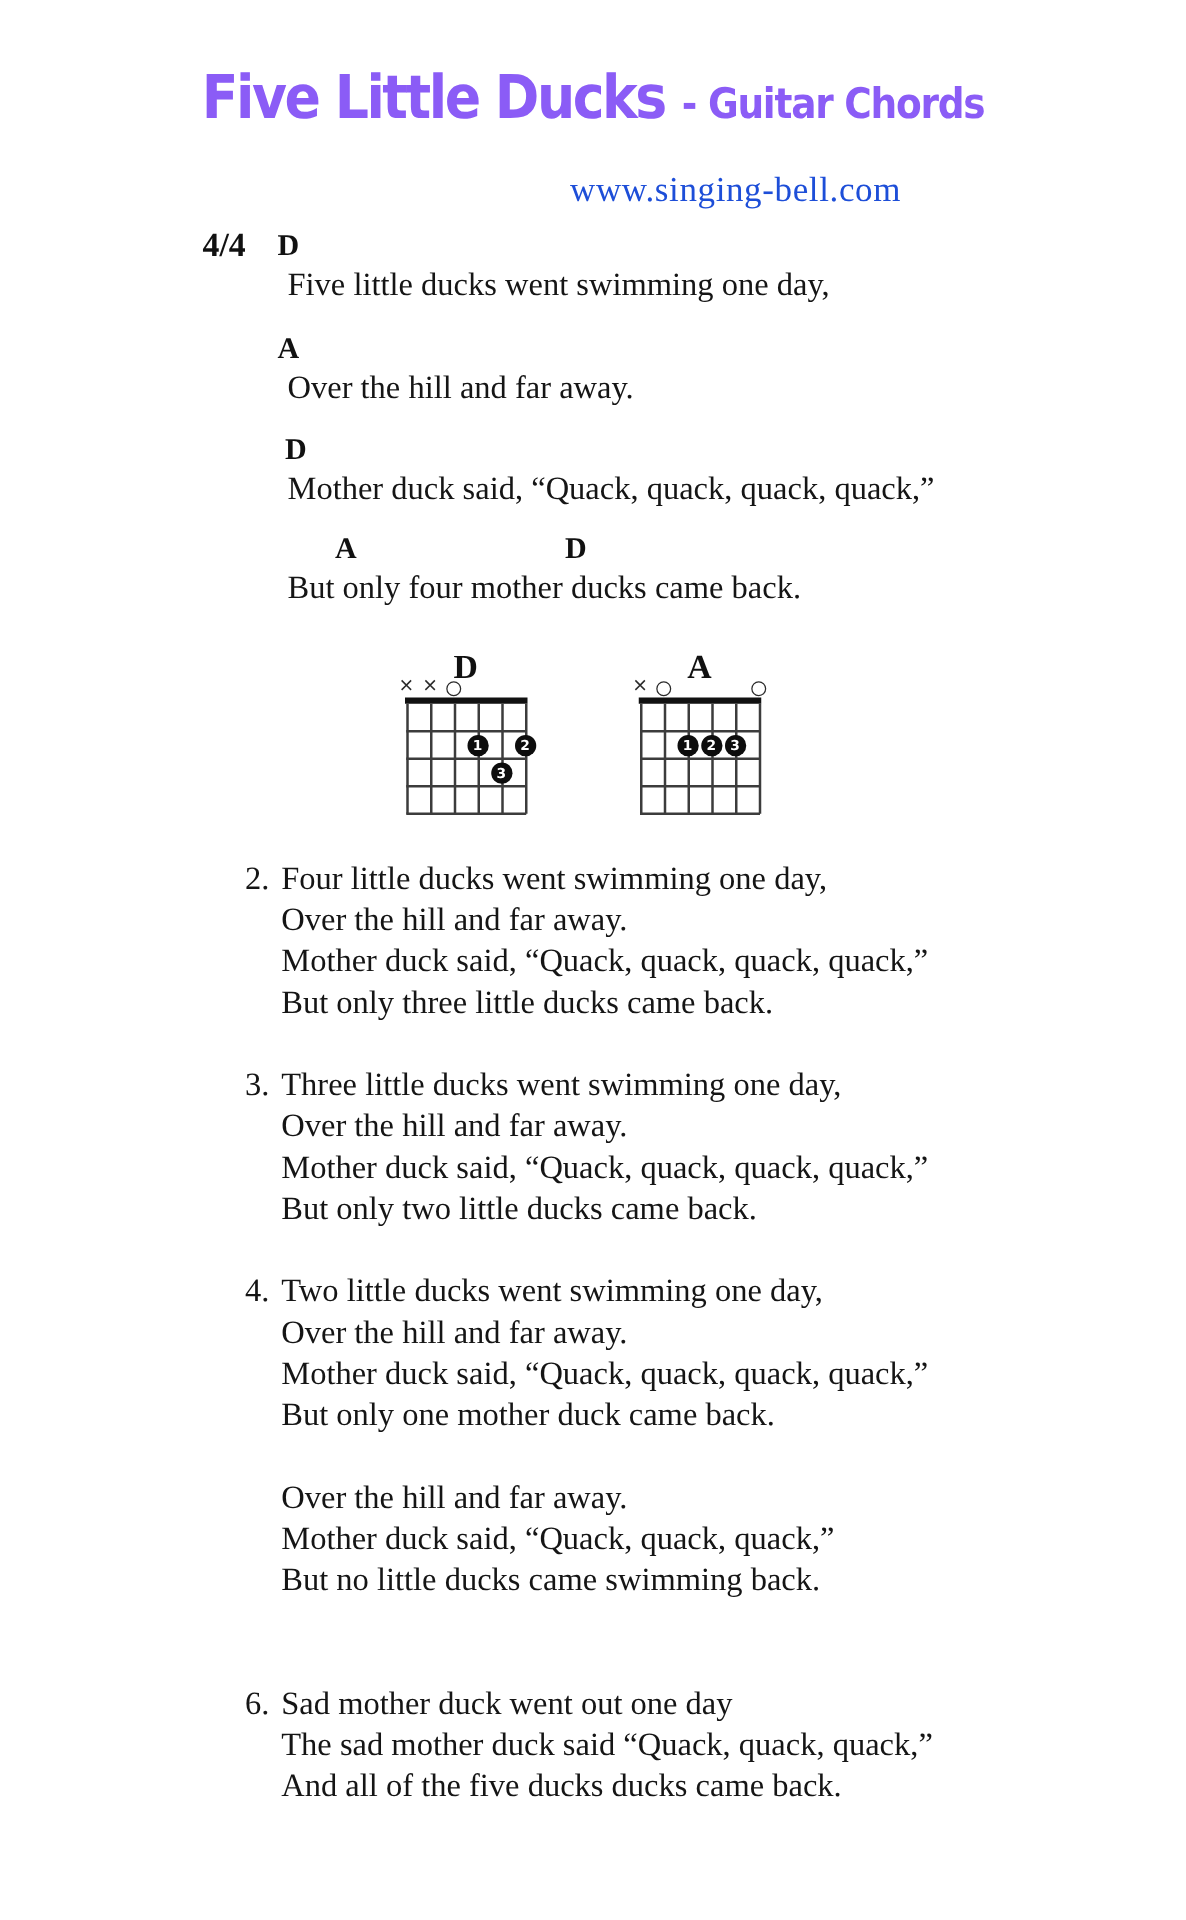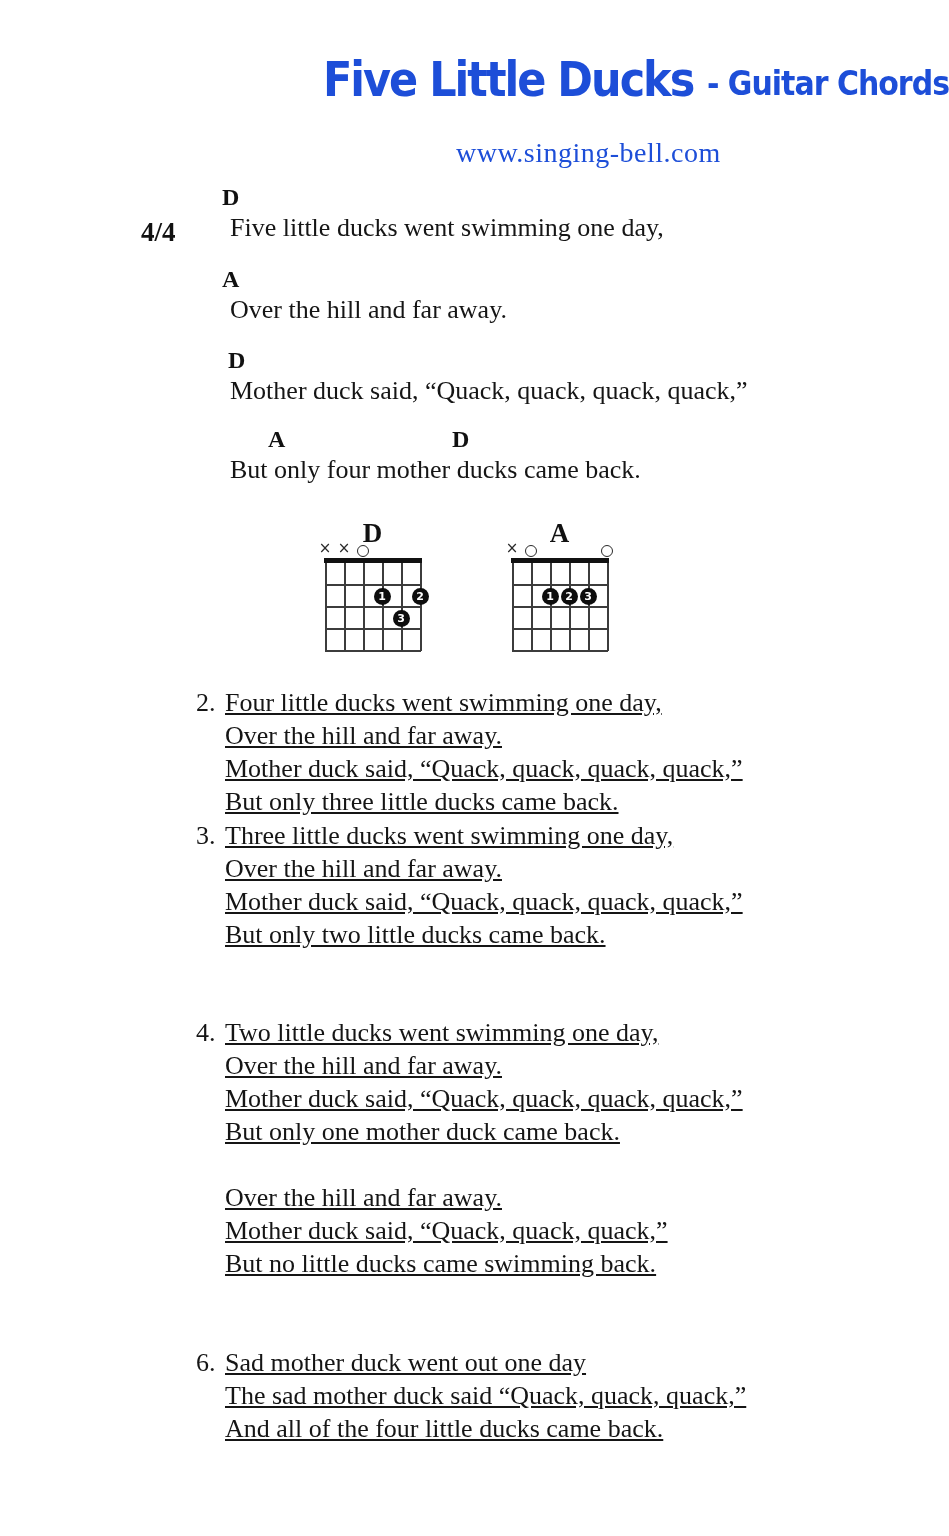--- a/index.html
+++ b/index.html
@@ -3,35 +3,35 @@
 <meta charset="utf-8">
 <style>
   html,body { margin:0; padding:0; background:#e8e8e8; }
   #page {
     position:relative; width:949px; height:1536px;
     background:#ffffff; overflow:hidden; margin:0 auto;
     font-family:"Liberation Serif", serif; color:#151515;
   }
   
   .title {
-    position:absolute; top:54px; left:0; width:100%; text-align:right;
-    white-space:nowrap; color:#1d4ed8;
+    position:absolute; top:54px; left:0; width:100%; text-align:center;
+    white-space:nowrap; color:#8b5cf6;
     font-family:"DejaVu Sans", sans-serif; font-weight:bold;
   }
   .title-main { font-size:43px; letter-spacing:-2px; display:inline-block; transform:scaleY(1.12); }
   .title-suffix { font-size:30px; letter-spacing:-1px; margin-left:8px; display:inline-block; transform:scaleY(1.12); }
   
   .website {
     position:absolute; top:137px; left:456px;
     font:28px "Liberation Serif", serif; color:#1d4ed8; letter-spacing:0.5px;
   }
   
   .timesig {
-    position:absolute; top:181px; left:141px;
-    font:bold 27px "Liberation Serif", serif; color:#111;margin-top:36px;
+    position:absolute; top:181px; left:162px;
+    font:bold 27px "Liberation Serif", serif; color:#111;
   }
   
   .v1pair { position:absolute; left:218px; white-space:nowrap; }
   .chordline { position:relative; height:29px; }
   .chordline span {
     position:absolute; top:0;
     font:bold 24px "Liberation Serif", serif; color:#111;
   }
   .lyric { font:26px "Liberation Serif", serif; color:#151515;margin-left:12px; }
   
@@ -45,21 +45,21 @@
   .cd-nut  { position:absolute; top:40px; left:-1px; width:98px; height:5px; background:#111; }
   .cd-vline{ position:absolute; top:45px; width:2px; height:88px; background:#3c3c3c; }
   .cd-hline{ position:absolute; left:0; width:96px; height:2px; background:#3c3c3c; }
   .cd-dot  { position:absolute; width:17px; height:17px; border-radius:50%; background:#0d0d0d;
              color:#fff; font:bold 11px "DejaVu Sans", sans-serif;
              text-align:center; line-height:17px; }
   
   .verse { position:absolute; left:196px; font:26px "Liberation Serif", serif;
            color:#151515; line-height:33px; white-space:nowrap; }
   .verse .vnum { display:inline-block; width:29px; }
-  .verse .vline { padding-left:29px;text-decoration:underline; }
+  .verse .vline { padding-left:29px; }
   .verse .vline.first { padding-left:0; }
 </style>
 </head>
 <body>
 
 <div id="page">
 
   <div class="title">
     <span class="title-main">Five Little Ducks</span>
     <span class="title-suffix">- Guitar Chords</span>
@@ -139,21 +139,21 @@
       <div class="cd-dot" style="left: 67.5px; top: 69.5px;">3</div>
     </div>
 
   <div class="verse" style="top:686px">
     <div class="vline first"><span class="vnum">2.</span><span>Four little ducks went swimming one day,</span></div>
     <div class="vline">Over the hill and far away.</div>
     <div class="vline">Mother duck said, “Quack, quack, quack, quack,”</div>
     <div class="vline">But only three little ducks came back.</div>
   </div>
 
-  <div class="verse" style="top:819px">
+  <div class="verse" style="top:851px">
     <div class="vline first"><span class="vnum">3.</span><span>Three little ducks went swimming one day,</span></div>
     <div class="vline">Over the hill and far away.</div>
     <div class="vline">Mother duck said, “Quack, quack, quack, quack,”</div>
     <div class="vline">But only two little ducks came back.</div>
   </div>
 
   <div class="verse" style="top:1016px">
     <div class="vline first"><span class="vnum">4.</span><span>Two little ducks went swimming one day,</span></div>
     <div class="vline">Over the hill and far away.</div>
     <div class="vline">Mother duck said, “Quack, quack, quack, quack,”</div>
@@ -162,16 +162,16 @@
 
   <div class="verse" style="top:1181px">
     <div class="vline">Over the hill and far away.</div>
     <div class="vline">Mother duck said, “Quack, quack, quack,”</div>
     <div class="vline">But no little ducks came swimming back.</div>
   </div>
 
   <div class="verse" style="top:1346px">
     <div class="vline first"><span class="vnum">6.</span><span>Sad mother duck went out one day</span></div>
     <div class="vline">The sad mother duck said “Quack, quack, quack,”</div>
-    <div class="vline">And all of the four little ducks came back.</div>
+    <div class="vline">And all of the five ducks ducks came back.</div>
   </div>
 
 </div>
 
 </body></html>

